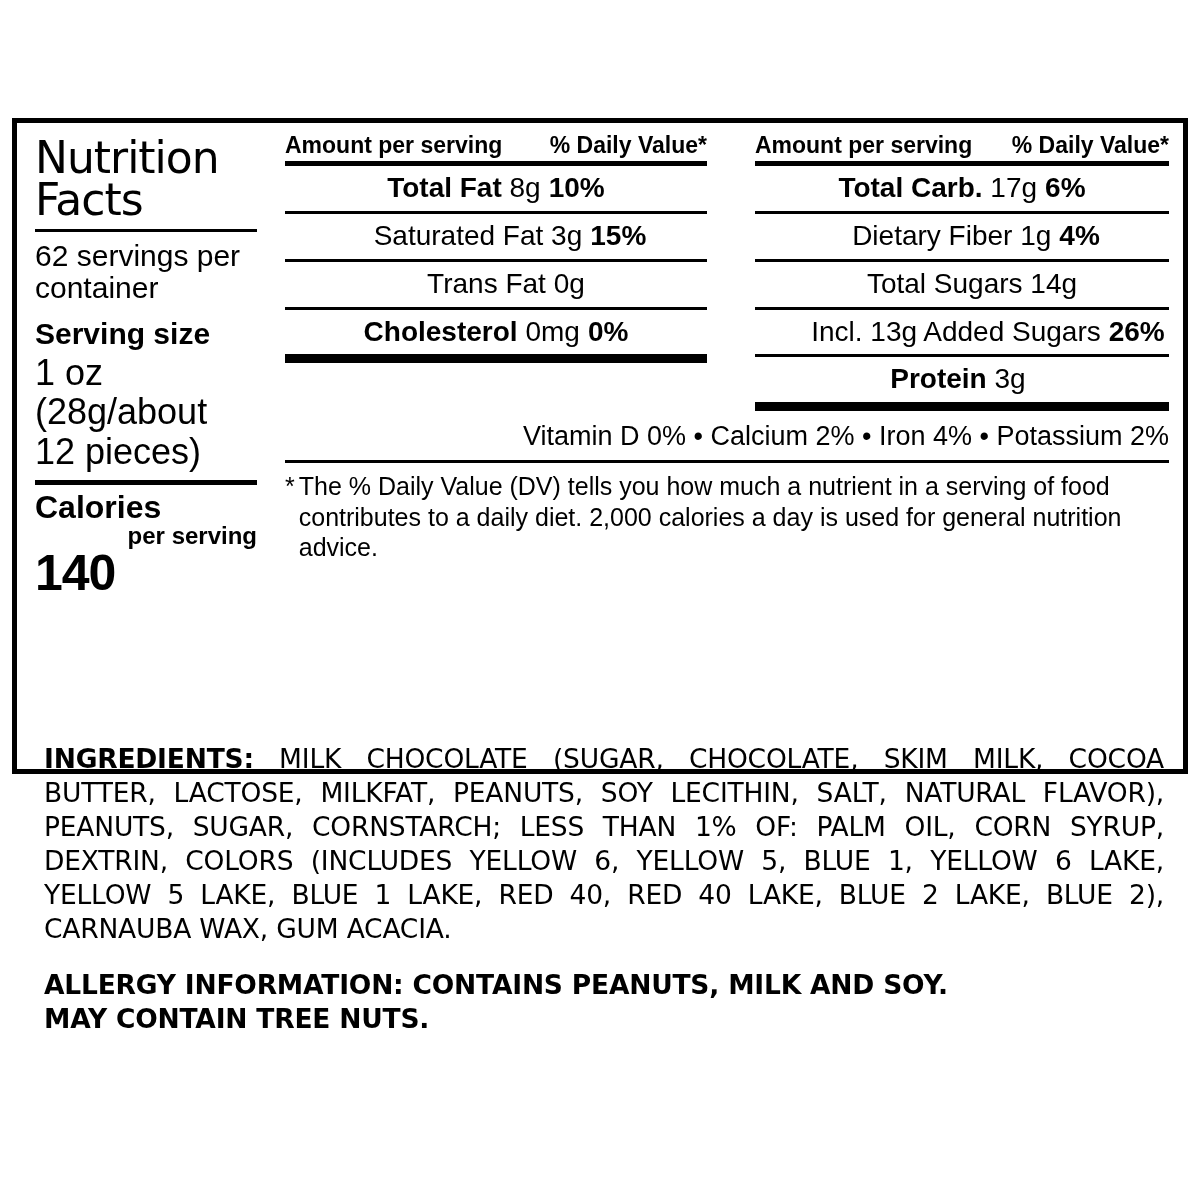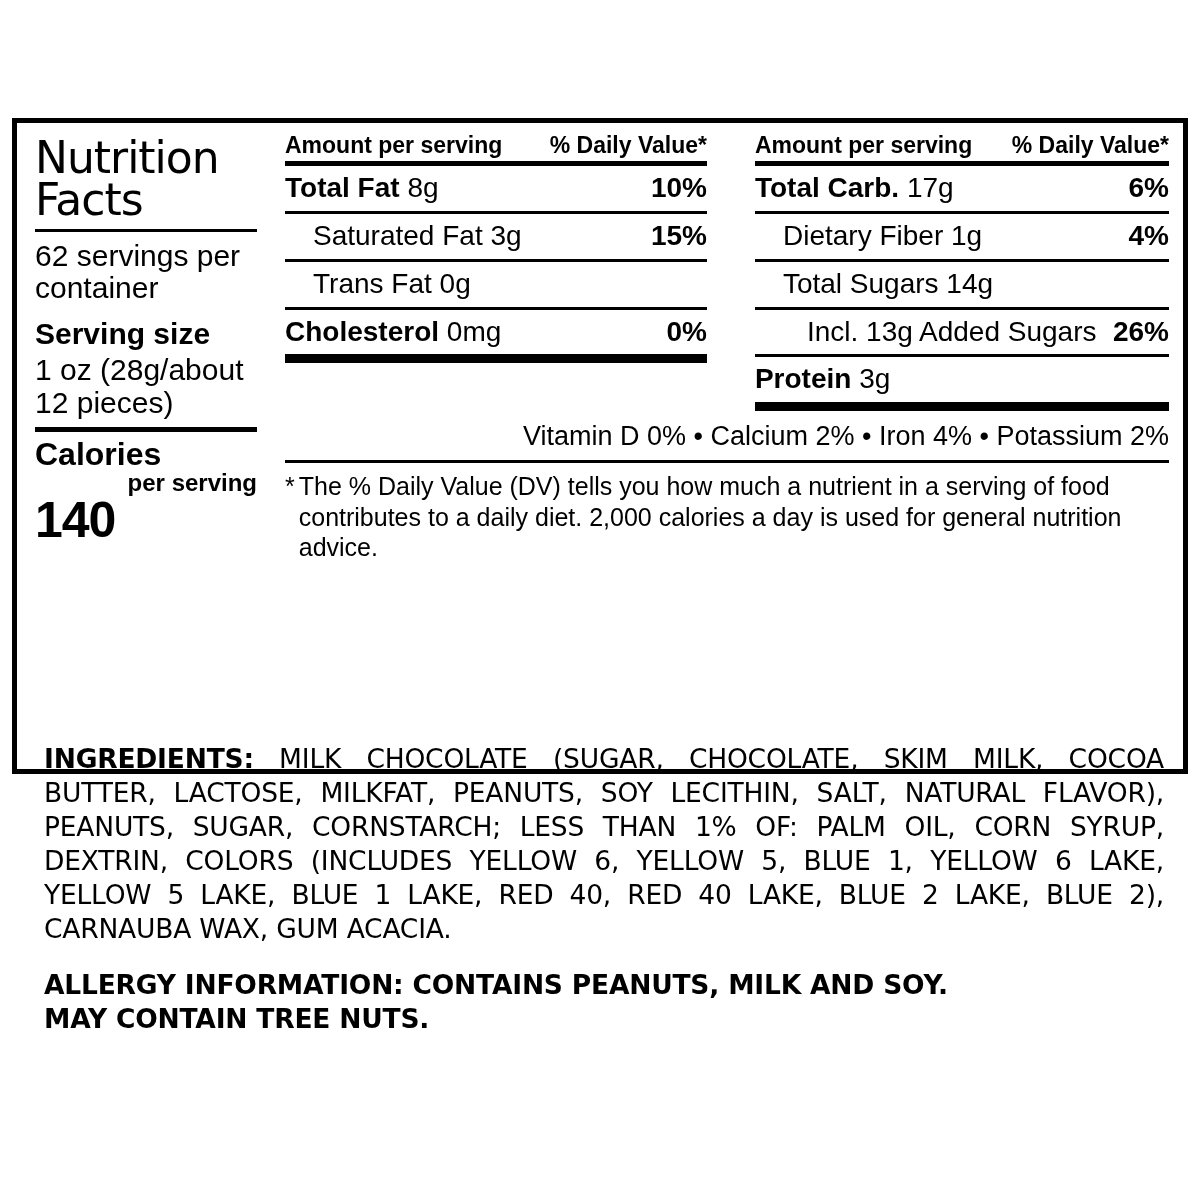--- a/index.html
+++ b/index.html
@@ -57,21 +57,21 @@
     margin-top: 8px;
     font-weight: 400;
   }
   .serving-size-label {
     font-size: 30px;
     font-weight: bold;
     margin-top: 14px;
     line-height: 1.08;
   }
   .serving-size-val {
-    font-size: 30px;
+    font-size: 36px;
     line-height: 1.1;
     font-weight: 400;
     margin-top: 2px;
   }
   .calories-label {
     font-size: 32px;
     font-weight: bold;
     line-height: 1.0;
     margin-top: 6px;
   }
@@ -112,21 +112,21 @@
     font-size: 23px;
     font-weight: bold;
     line-height: 1.05;
     padding-bottom: 4px;
   }
   .hdr .left { max-width: 58%; }
   .hdr .right { text-align: right; }
 
   .row {
     display: flex;
-    justify-content: space-between;
+    justify-content: center;
     align-items: baseline;
     border-top: 3px solid #000;
     padding: 7px 0 7px 0;
     font-size: 28px;
     line-height: 1.1;
   }
   .row.heavy-top { border-top: 5px solid #000; }
   .row .name { font-weight: 400; }
   .row .name b { font-weight: bold; }
   .row .dv { font-weight: bold; white-space: nowrap; padding-left: 8px; }

